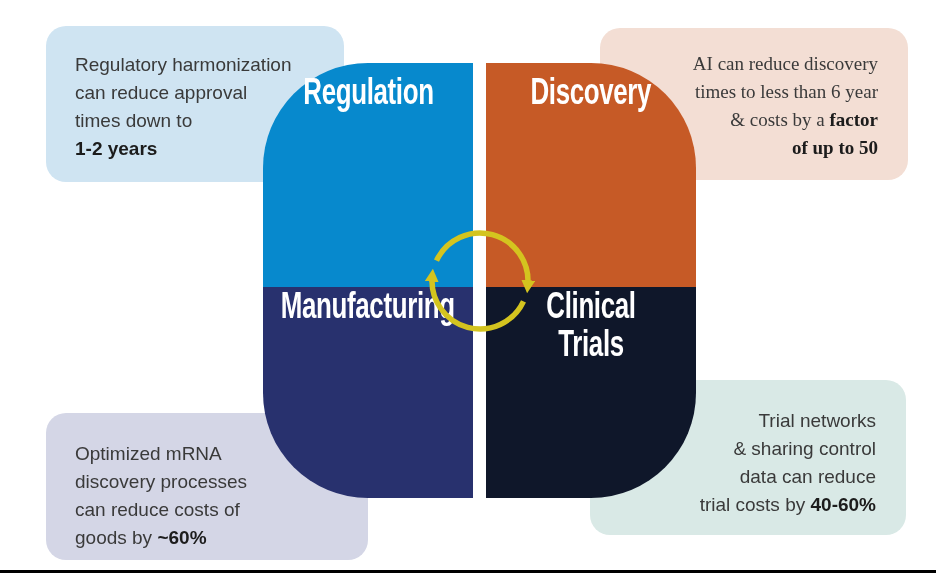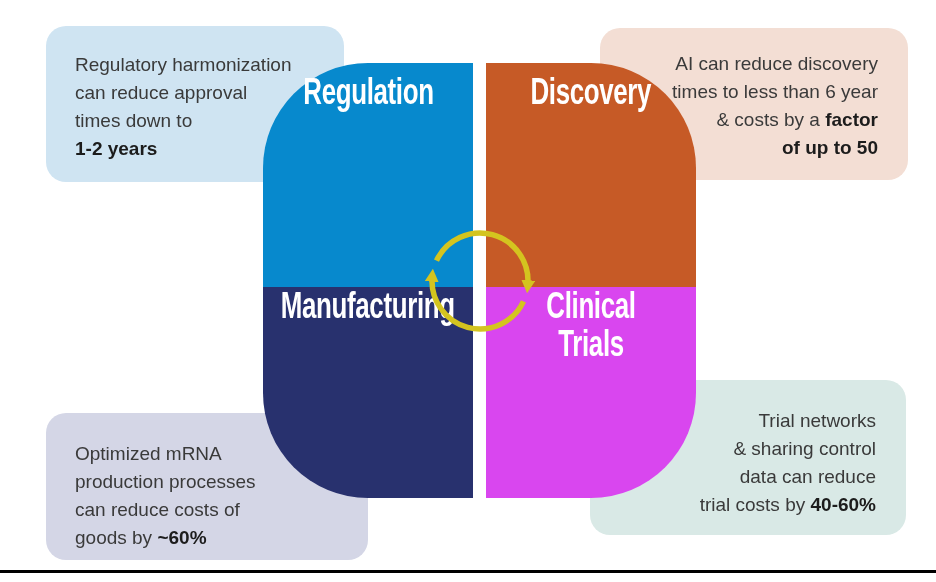--- a/index.html
+++ b/index.html
@@ -41,49 +41,49 @@
 <body>
 
 <div class="canvas">
 
   <div class="callout callout-tl" style="background: rgb(207, 228, 242); text-align: left;">
       <div><span>Regulatory harmonization</span></div>
       <div><span>can reduce approval</span></div>
       <div><span>times down to</span></div>
       <div><span class="co-bold">1-2 years</span></div>
     </div>
-  <div class="callout callout-tr" style="background: rgb(243, 222, 212); text-align: right;">
+  <div class="callout callout-tr" style="background: rgb(243, 222, 212); text-align: right; font-family: Liberation Serif, serif;">
       <div><span>AI can reduce discovery</span></div>
       <div><span>times to less than 6 year</span></div>
       <div><span>&amp; costs by a </span><span class="co-bold">factor</span></div>
       <div><span class="co-bold">of up to 50</span></div>
     </div>
   <div class="callout callout-bl" style="background: rgb(212, 214, 230); text-align: left; margin-top: 28px;">
       <div><span>Optimized mRNA</span></div>
-      <div><span>production processes</span></div>
+      <div><span>discovery processes</span></div>
       <div><span>can reduce costs of</span></div>
       <div><span>goods by </span><span class="co-bold">~60%</span></div>
     </div>
   <div class="callout callout-br" style="background: rgb(217, 233, 230); ">
       <div><span>Trial networks</span></div>
       <div><span>&amp; sharing control</span></div>
       <div><span>data can reduce</span></div>
       <div><span>trial costs by </span><span class="co-bold">40-60%</span></div>
     </div>
 
   <div class="quadrant q-regulation" style="background: rgb(7, 137, 205);">
     <div class="q-label">Regulation</div>
   </div>
   <div class="quadrant q-discovery" style="background: rgb(198, 90, 38);">
     <div class="q-label">Discovery</div>
   </div>
   <div class="quadrant q-manufacturing" style="background: rgb(40, 49, 110);">
     <div class="q-label">Manufacturing</div>
   </div>
-  <div class="quadrant q-clinical" style="background: #d946ef;">
+  <div class="quadrant q-clinical" style="background: #0f172a;">
     <div class="q-label">Clinical Trials</div>
   </div>
 
   <div class="cycle-wrap">
     <svg width="120" height="120" viewBox="0 0 120 120">
       <defs>
         <marker id="ah" markerUnits="userSpaceOnUse" markerWidth="22" markerHeight="22" refX="5" refY="7" orient="auto">
           <path class="cycle-fill" d="M0,0 L13,7 L0,14 Z" fill="#d4c41f"></path>
         </marker>
       </defs>

